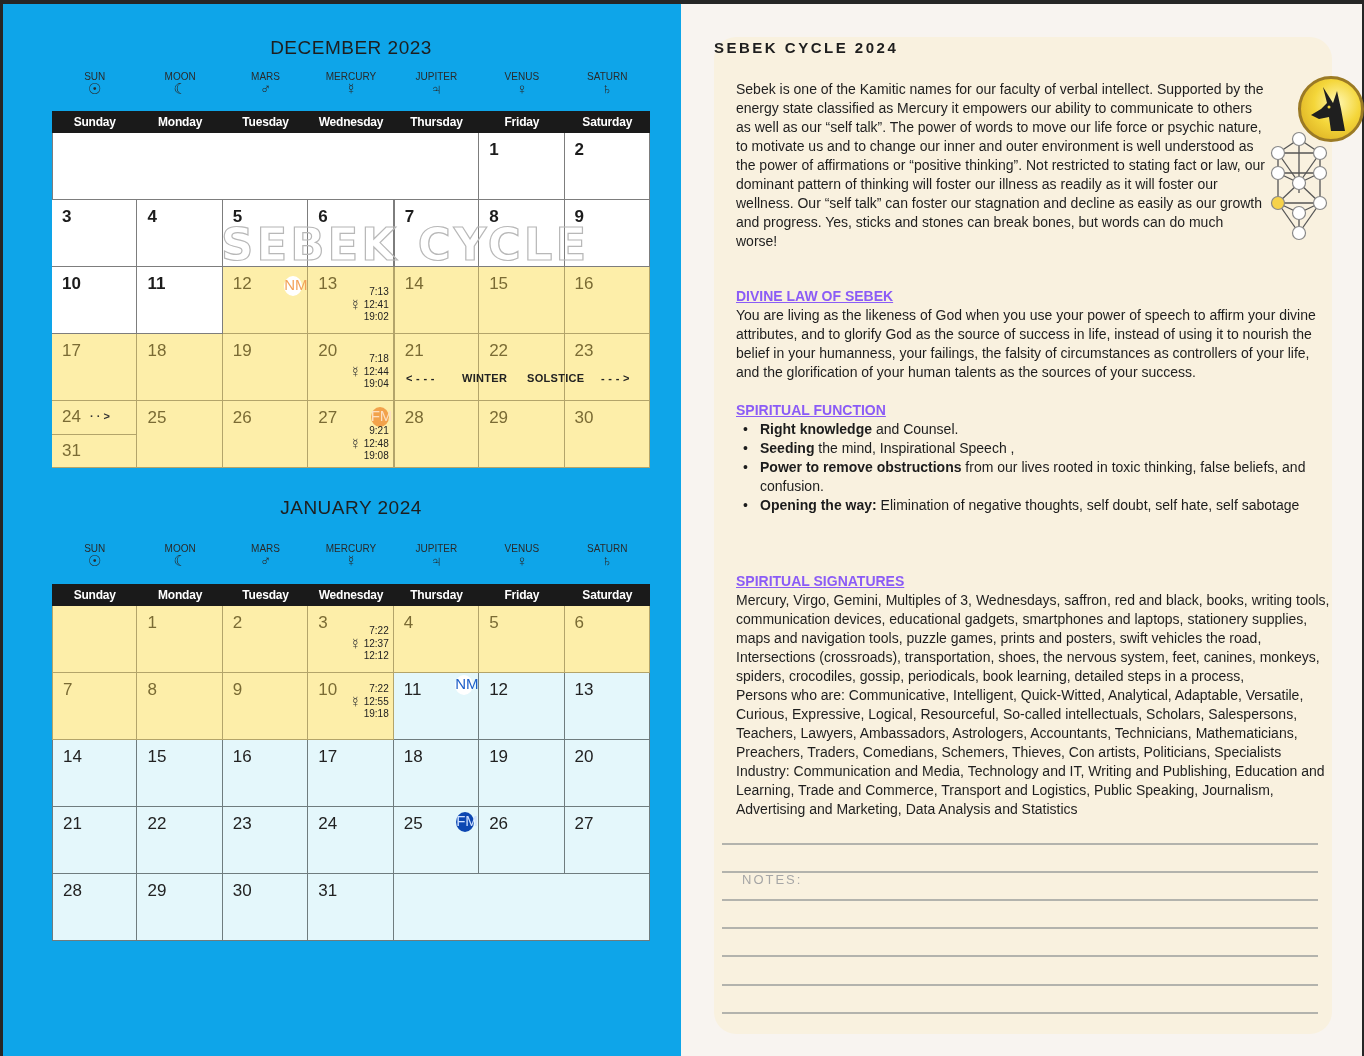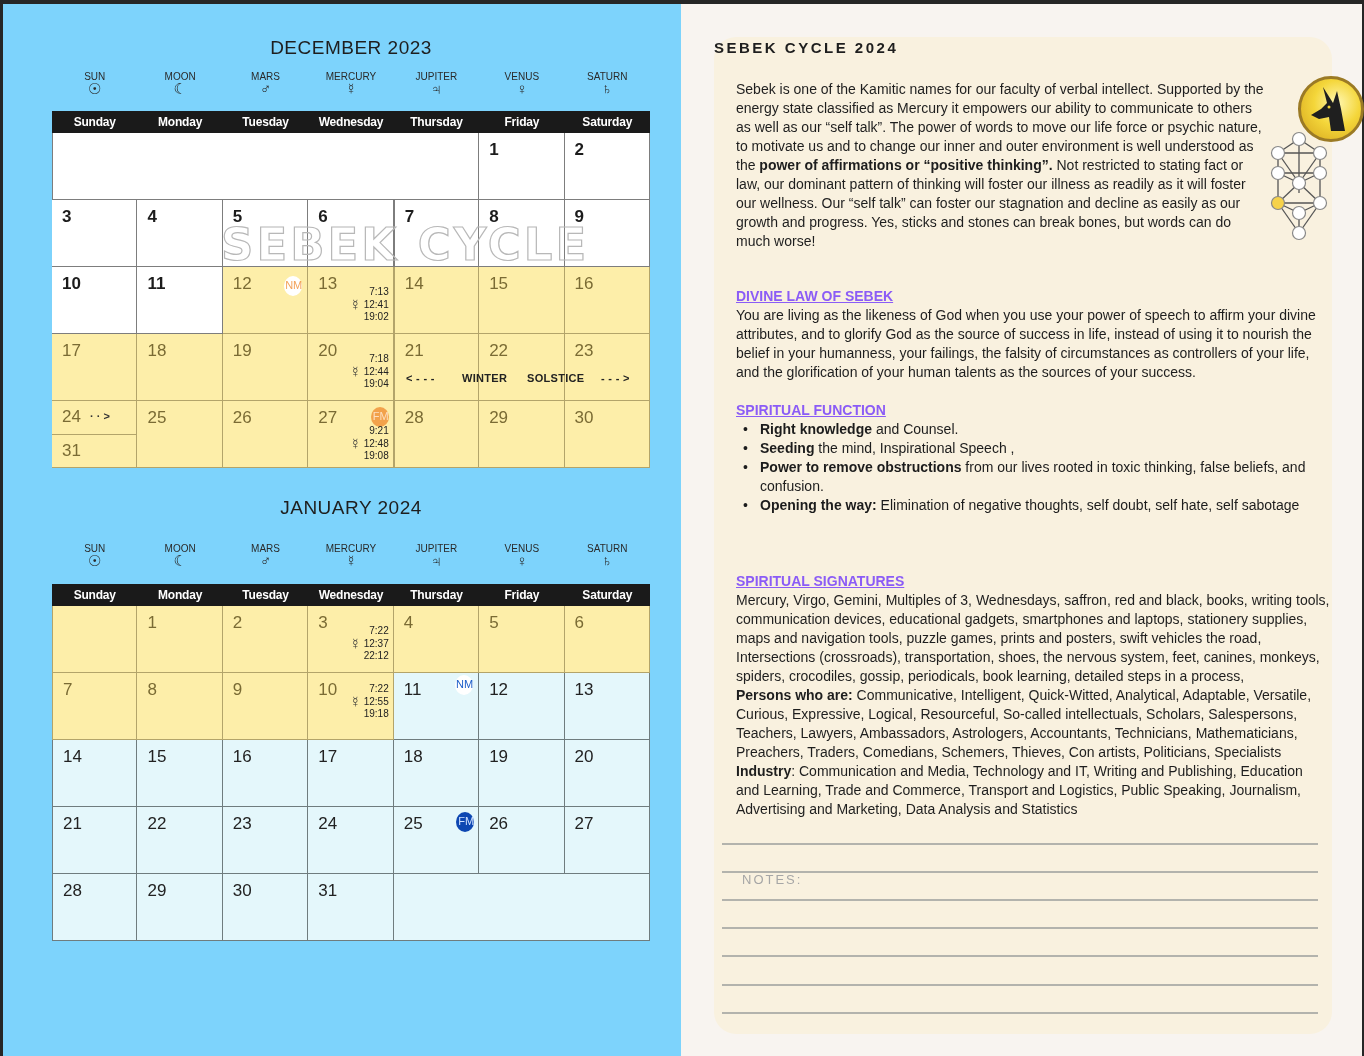--- a/index.html
+++ b/index.html
@@ -5,21 +5,21 @@
   * { box-sizing: border-box; margin: 0; padding: 0; }
   html, body { width: 1364px; height: 1056px; overflow: hidden; }
   body {
     position: relative;
     background: #262626;
     font-family: "Liberation Sans", sans-serif;
     color: #1c1c1c;
   }
   .left-page {
     position: absolute; left: 3px; top: 4px; width: 678px; height: 1052px;
-    background: #7dd3fc;
+    background: #0ea5e9;
   }
   .right-page {
     position: absolute; left: 681px; top: 4px; width: 681px; height: 1052px;
     background: #f8f4f0;
   }
   .card {
     position: absolute; left: 33px; top: 33px; width: 618px; height: 997px;
     background: #f9f1df; border-radius: 22px;
   }
   .month-title {
@@ -58,21 +58,21 @@
   .cell.yellow { background: #fdeea9; border-color: #b3a46a; }
   .cell.blue { background: #e4f7fb; border-color: #6f7c7e; }
   .daynum {
     position: absolute; left: 10px; top: 7px; font-size: 17px; font-weight: bold;
     color: #1c1c1c; font-family: "Liberation Sans", sans-serif;
   }
   .cell.yellow .daynum { color: #7a6b34; font-weight: normal; }
   .cell.blue .daynum { font-weight: normal; color: #222; }
   .badge {
     position: absolute; width: 18px; height: 20px; border-radius: 50%;
-    font-size: 11px; line-height: 18px; text-align: right;
+    font-size: 15px; line-height: 18px; text-align: left;
   }
   .badge.nm-orange { background: #ffffff; color: #f3a25a; }
   .badge.fm-orange { background: #f2a24b; color: #fde0c0; }
   .badge.nm-blue { background: #ffffff; color: #1e5fc9; }
   .badge.fm-blue { background: #0d47b2; color: #cfe0ff; }
   .merc {
     position: absolute; right: 4px; top: 19px; display: flex; align-items: center;
   }
   .merc .msym { font-size: 15px; margin-right: 3px; color: #333; }
   .merc .times { font-size: 10px; line-height: 12.5px; text-align: right; color: #222; }
@@ -84,21 +84,21 @@
   .solstice {
     position: absolute; font-size: 11px; font-weight: bold; color: #222; letter-spacing: 0.3px;
   }
   .split-line { position: absolute; left: 0; width: 100%; top: 33px; border-top: 1px solid #b3a46a; }
   
   .rp-title {
     position: absolute; left: 0; width: 100%; text-align: left; font-weight: bold;
     letter-spacing: 2.5px; color: #1e1e1e;
   }
   .txt { position: absolute; font-size: 14px; line-height: 19px; color: #1e1e1e; }
-  .txt b { font-weight: bold; margin-top: 35px; }
+  .txt b { font-weight: normal; margin-top: 35px; }
   .hdr { position: absolute; font-size: 14px; font-weight: bold; text-decoration: underline; color: #8b5cf6; }
   .bullets { position: absolute; list-style: none; font-size: 14px; line-height: 19px; }
   .bullets li { position: relative; padding-left: 24px; }
   .bullets li::before { content: "\2022"; position: absolute; left: 7px; }
   .notes-label { position: absolute; font-size: 13px; letter-spacing: 2px; color: #a6a6a6; }
   .note-line { position: absolute; left: 41px; width: 596px; border-top: 2px solid #b3b3ad; }
   .anubis {
     position: absolute; left: 584px; top: 39px; width: 66px; height: 66px; border-radius: 50%;
     background: radial-gradient(circle at 60% 40%, #fff7b0 0%, #f4d63a 45%, #d4a41c 100%);
     border: 3px solid #9b7a25; overflow: hidden;
@@ -340,21 +340,21 @@
     <div class="cell yellow">
         <span class="daynum">1</span>
       </div>
     <div class="cell yellow">
         <span class="daynum">2</span>
       </div>
     <div class="cell yellow">
         <span class="daynum">3</span>
       <div class="merc">
           <span class="msym">☿</span>
-          <span class="times"><span>7:22</span><br><span>12:37</span><br><span>22:12</span></span>
+          <span class="times"><span>7:22</span><br><span>12:37</span><br><span>12:12</span></span>
         </div>
       </div>
     <div class="cell yellow">
         <span class="daynum">4</span>
       </div>
     <div class="cell yellow">
         <span class="daynum">5</span>
       </div>
     <div class="cell yellow">
         <span class="daynum">6</span>

